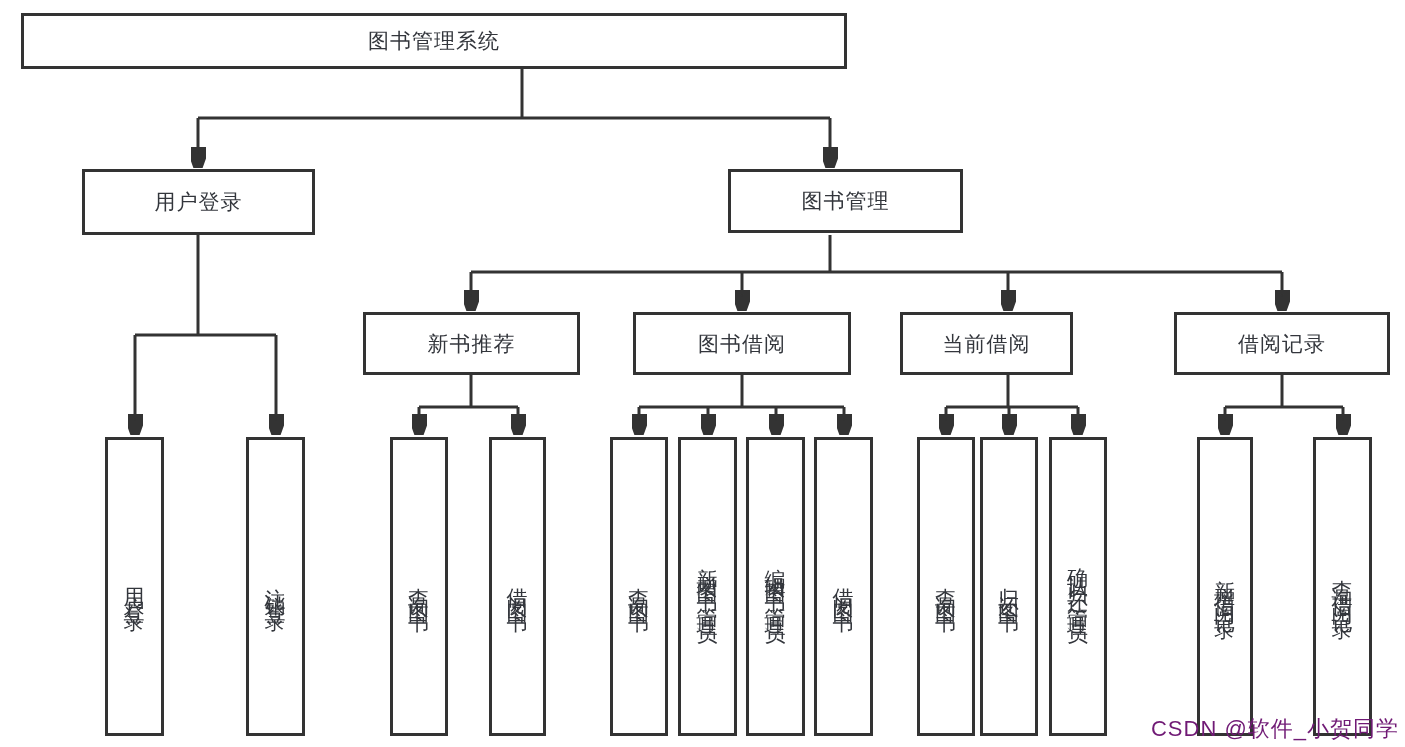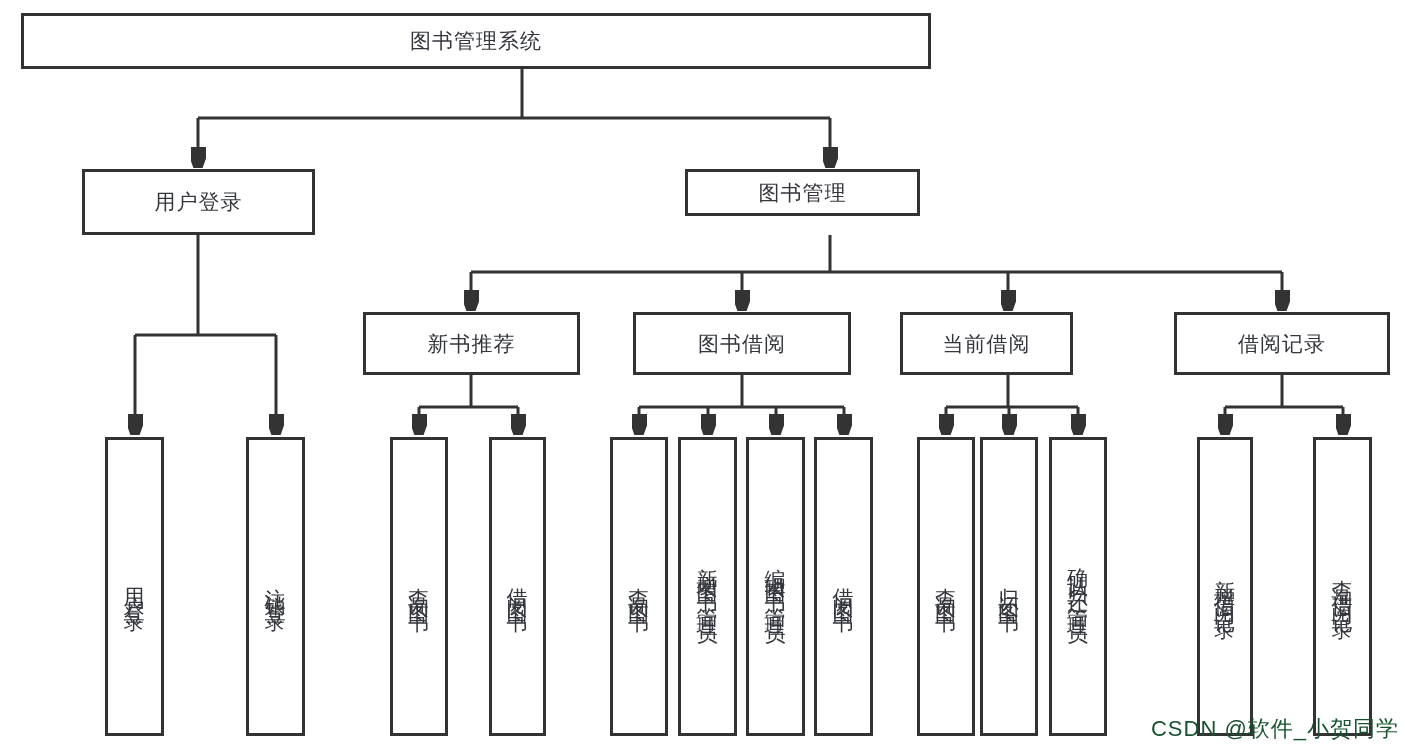--- a/index.html
+++ b/index.html
@@ -51,21 +51,21 @@
     text-orientation: mixed;
     letter-spacing: 8px;
     line-height: 1;
     white-space: nowrap;
   }
   .watermark {
     position: absolute;
     top: 714px;
     right: 6px;
     font-size: 22px;
-    color: #14532d;
+    color: #701a75;
     letter-spacing: 1px;
     white-space: nowrap;
   }
 </style>
 </head>
 <body>
 
 <div class="canvas">
 
   <svg class="connectors" viewBox="0 0 1405 747" xmlns="http://www.w3.org/2000/svg">
@@ -109,24 +109,24 @@
     <path d="M946 407 V430" marker-end="url(#arrow)"></path>
     <path d="M1009 407 V430" marker-end="url(#arrow)"></path>
     <path d="M1078 407 V430" marker-end="url(#arrow)"></path>
 
     <path d="M1282 375 V407"></path>
     <path d="M1225 407 H1343"></path>
     <path d="M1225 407 V430" marker-end="url(#arrow)"></path>
     <path d="M1343 407 V430" marker-end="url(#arrow)"></path>
   </svg>
 
-  <div class="node hbox" style="left:21px; top:13px; width:910px; height:56px;">图书管理系统</div>
+  <div class="node hbox" style="left:21px; top:13px; width:826px; height:56px;">图书管理系统</div>
 
   <div class="node hbox" style="left:82px; top:169px; width:233px; height:66px;">用户登录</div>
-  <div class="node hbox" style="left:685px; top:169px; width:235px; height:47px;font-family:Liberation Serif, serif;">图书管理</div>
+  <div class="node hbox" style="left:728px; top:169px; width:235px; height:64px;font-family:Liberation Serif, serif;">图书管理</div>
 
   <div class="node hbox" style="left:363px; top:312px; width:217px; height:63px;">新书推荐</div>
   <div class="node hbox" style="left:633px; top:312px; width:218px; height:63px;">图书借阅</div>
   <div class="node hbox" style="left:900px; top:312px; width:173px; height:63px;">当前借阅</div>
   <div class="node hbox" style="left:1174px; top:312px; width:216px; height:63px;">借阅记录</div>
 
   <div class="node vbox" style="left:105px; top:437px; width:59px; height:299px;">
     <span class="vtext">用户登录</span>
   </div>
   <div class="node vbox" style="left:246px; top:437px; width:59px; height:299px;">

